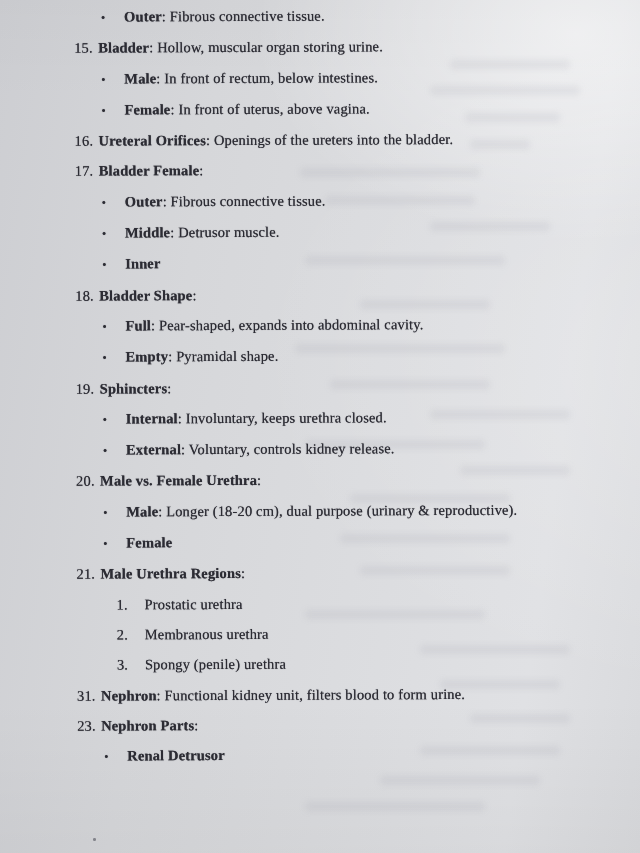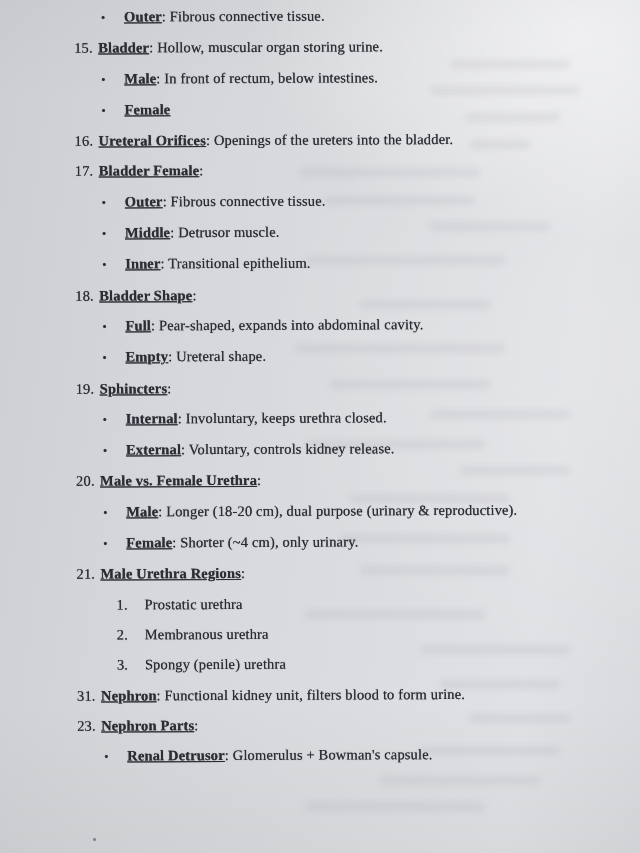--- a/index.html
+++ b/index.html
@@ -34,21 +34,21 @@
     letter-spacing: 0.15px;
     white-space: nowrap;
   }
   .row .lbl { flex: none; }
   .kind-num       { padding-left: 74px; }
   .kind-num .lbl  { width: 24px; }
   .kind-bullet       { padding-left: 101px; }
   .kind-bullet .lbl  { width: 23px; font-size: 12px; }
   .kind-subnum       { padding-left: 114px; }
   .kind-subnum .lbl  { width: 28px; }
-  .bold { font-weight: bold; text-decoration: underline; }
+  .bold { font-weight: bold; }
   .bleed { position: absolute; inset: 0; pointer-events: none; }
   .smudge {
     position: absolute;
     height: 9px;
     background: rgba(128,132,146,0.11);
     border-radius: 4px;
     filter: blur(3px);
   }
   .stray-dot {
     position: absolute;
@@ -100,20 +100,21 @@
         <span class="rest">: Hollow, muscular organ storing urine.</span>
       </div>
       <div class="row kind-bullet">
         <span class="lbl">•</span>
         <span class="bold">Male</span>
         <span class="rest">: In front of rectum, below intestines.</span>
       </div>
       <div class="row kind-bullet">
         <span class="lbl">•</span>
         <span class="bold">Female</span>
+        <span class="rest">: In front of uterus, above vagina.</span>
       </div>
       <div class="row kind-num">
         <span class="lbl">16.</span>
         <span class="bold">Ureteral Orifices</span>
         <span class="rest">: Openings of the ureters into the bladder.</span>
       </div>
       <div class="row kind-num">
         <span class="lbl">17.</span>
         <span class="bold">Bladder Female</span>
         <span class="rest">:</span>
@@ -124,36 +125,35 @@
         <span class="rest">: Fibrous connective tissue.</span>
       </div>
       <div class="row kind-bullet">
         <span class="lbl">•</span>
         <span class="bold">Middle</span>
         <span class="rest">: Detrusor muscle.</span>
       </div>
       <div class="row kind-bullet">
         <span class="lbl">•</span>
         <span class="bold">Inner</span>
-        <span class="rest">: Transitional epithelium.</span>
       </div>
       <div class="row kind-num">
         <span class="lbl">18.</span>
         <span class="bold">Bladder Shape</span>
         <span class="rest">:</span>
       </div>
       <div class="row kind-bullet">
         <span class="lbl">•</span>
         <span class="bold">Full</span>
         <span class="rest">: Pear-shaped, expands into abdominal cavity.</span>
       </div>
       <div class="row kind-bullet">
         <span class="lbl">•</span>
         <span class="bold">Empty</span>
-        <span class="rest">: Ureteral shape.</span>
+        <span class="rest">: Pyramidal shape.</span>
       </div>
       <div class="row kind-num">
         <span class="lbl">19.</span>
         <span class="bold">Sphincters</span>
         <span class="rest">:</span>
       </div>
       <div class="row kind-bullet">
         <span class="lbl">•</span>
         <span class="bold">Internal</span>
         <span class="rest">: Involuntary, keeps urethra closed.</span>
@@ -169,21 +169,20 @@
         <span class="rest">:</span>
       </div>
       <div class="row kind-bullet">
         <span class="lbl">•</span>
         <span class="bold">Male</span>
         <span class="rest">: Longer (18-20 cm), dual purpose (urinary &amp; reproductive).</span>
       </div>
       <div class="row kind-bullet">
         <span class="lbl">•</span>
         <span class="bold">Female</span>
-        <span class="rest">: Shorter (~4 cm), only urinary.</span>
       </div>
       <div class="row kind-num">
         <span class="lbl">21.</span>
         <span class="bold">Male Urethra Regions</span>
         <span class="rest">:</span>
       </div>
       <div class="row kind-subnum">
         <span class="lbl">1.</span>
         <span class="rest">Prostatic urethra</span>
       </div>
@@ -201,17 +200,16 @@
         <span class="rest">: Functional kidney unit, filters blood to form urine.</span>
       </div>
       <div class="row kind-num">
         <span class="lbl">23.</span>
         <span class="bold">Nephron Parts</span>
         <span class="rest">:</span>
       </div>
       <div class="row kind-bullet">
         <span class="lbl">•</span>
         <span class="bold">Renal Detrusor</span>
-        <span class="rest">: Glomerulus + Bowman's capsule.</span>
       </div>
     </div>
   <div class="stray-dot"></div>
 </div>
 
 </body></html>

